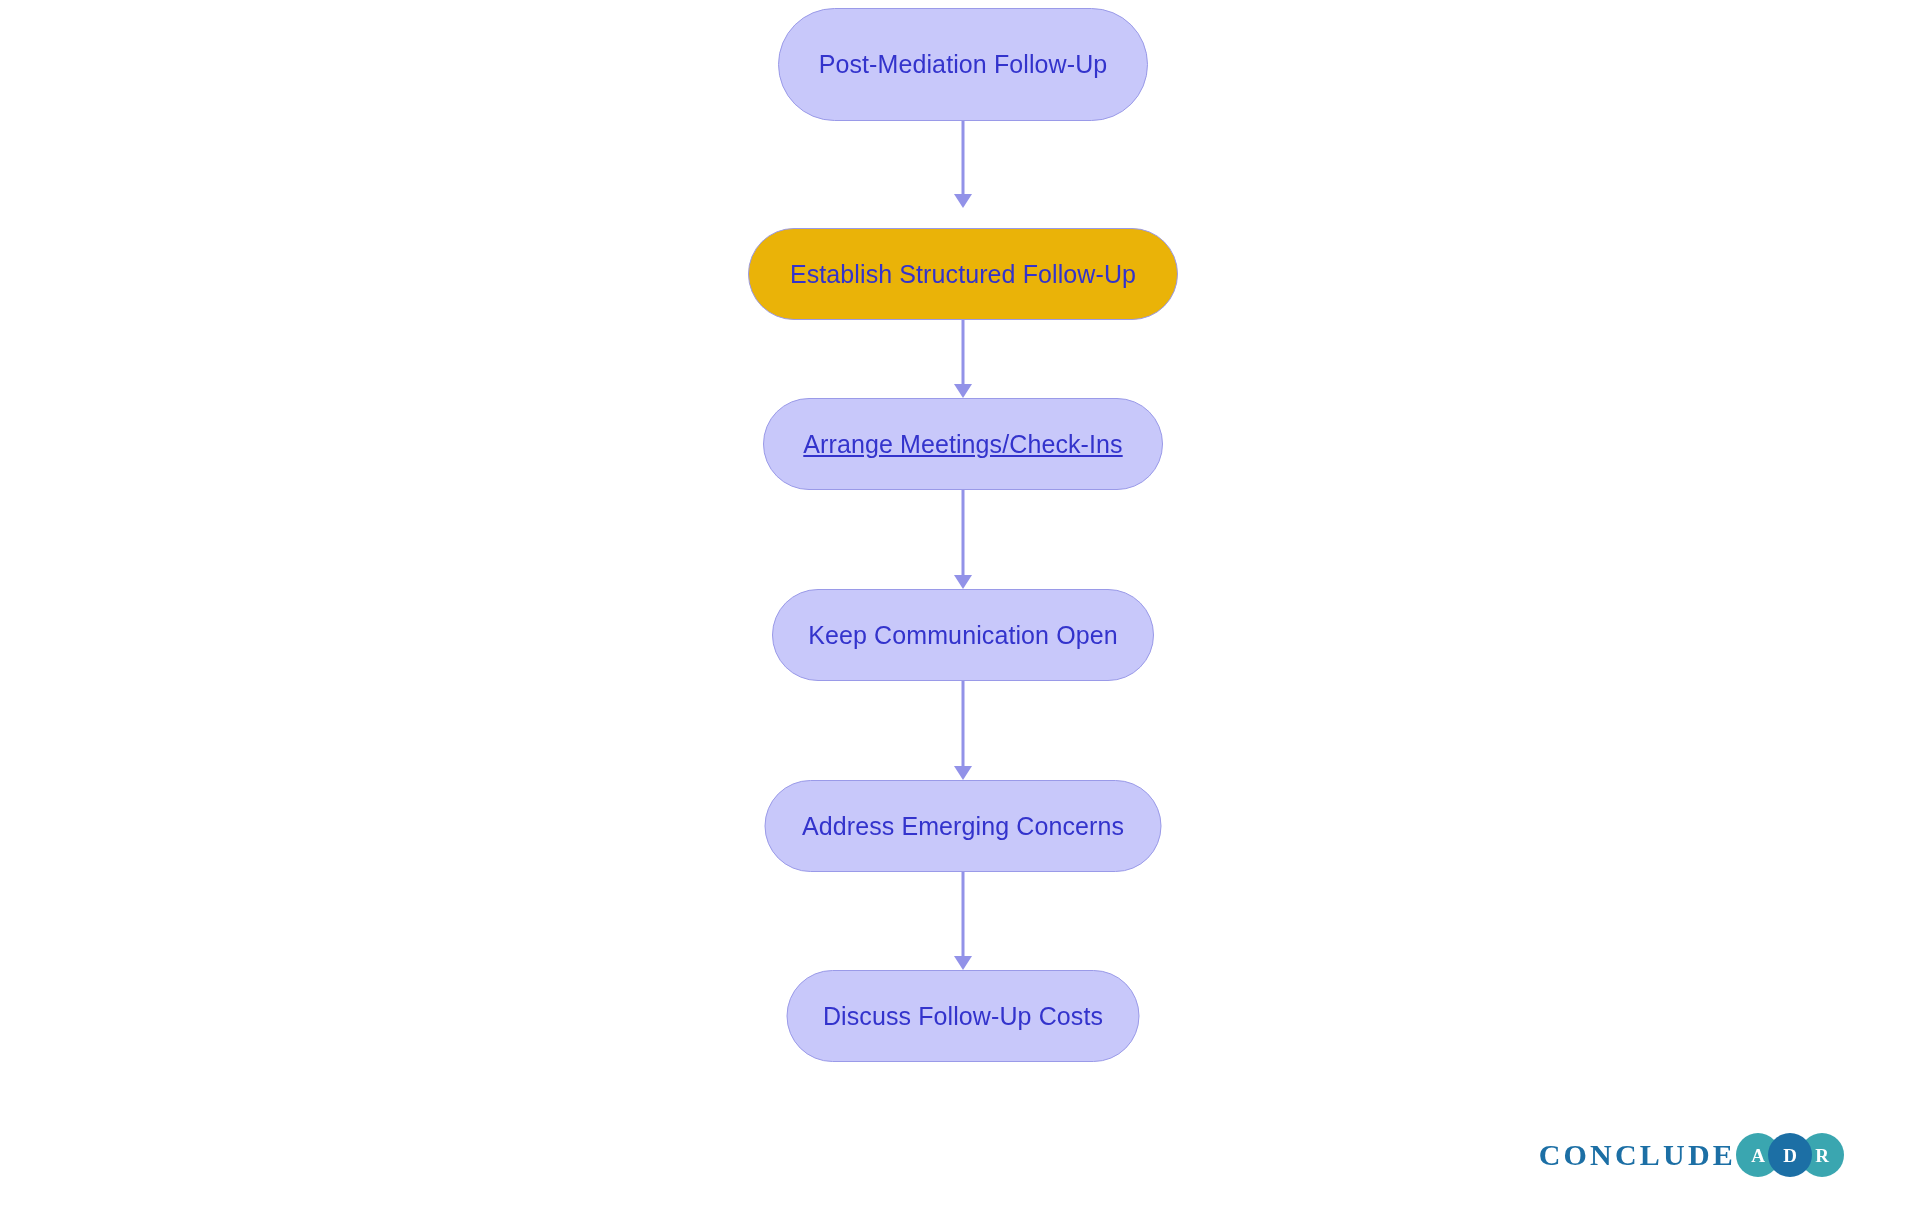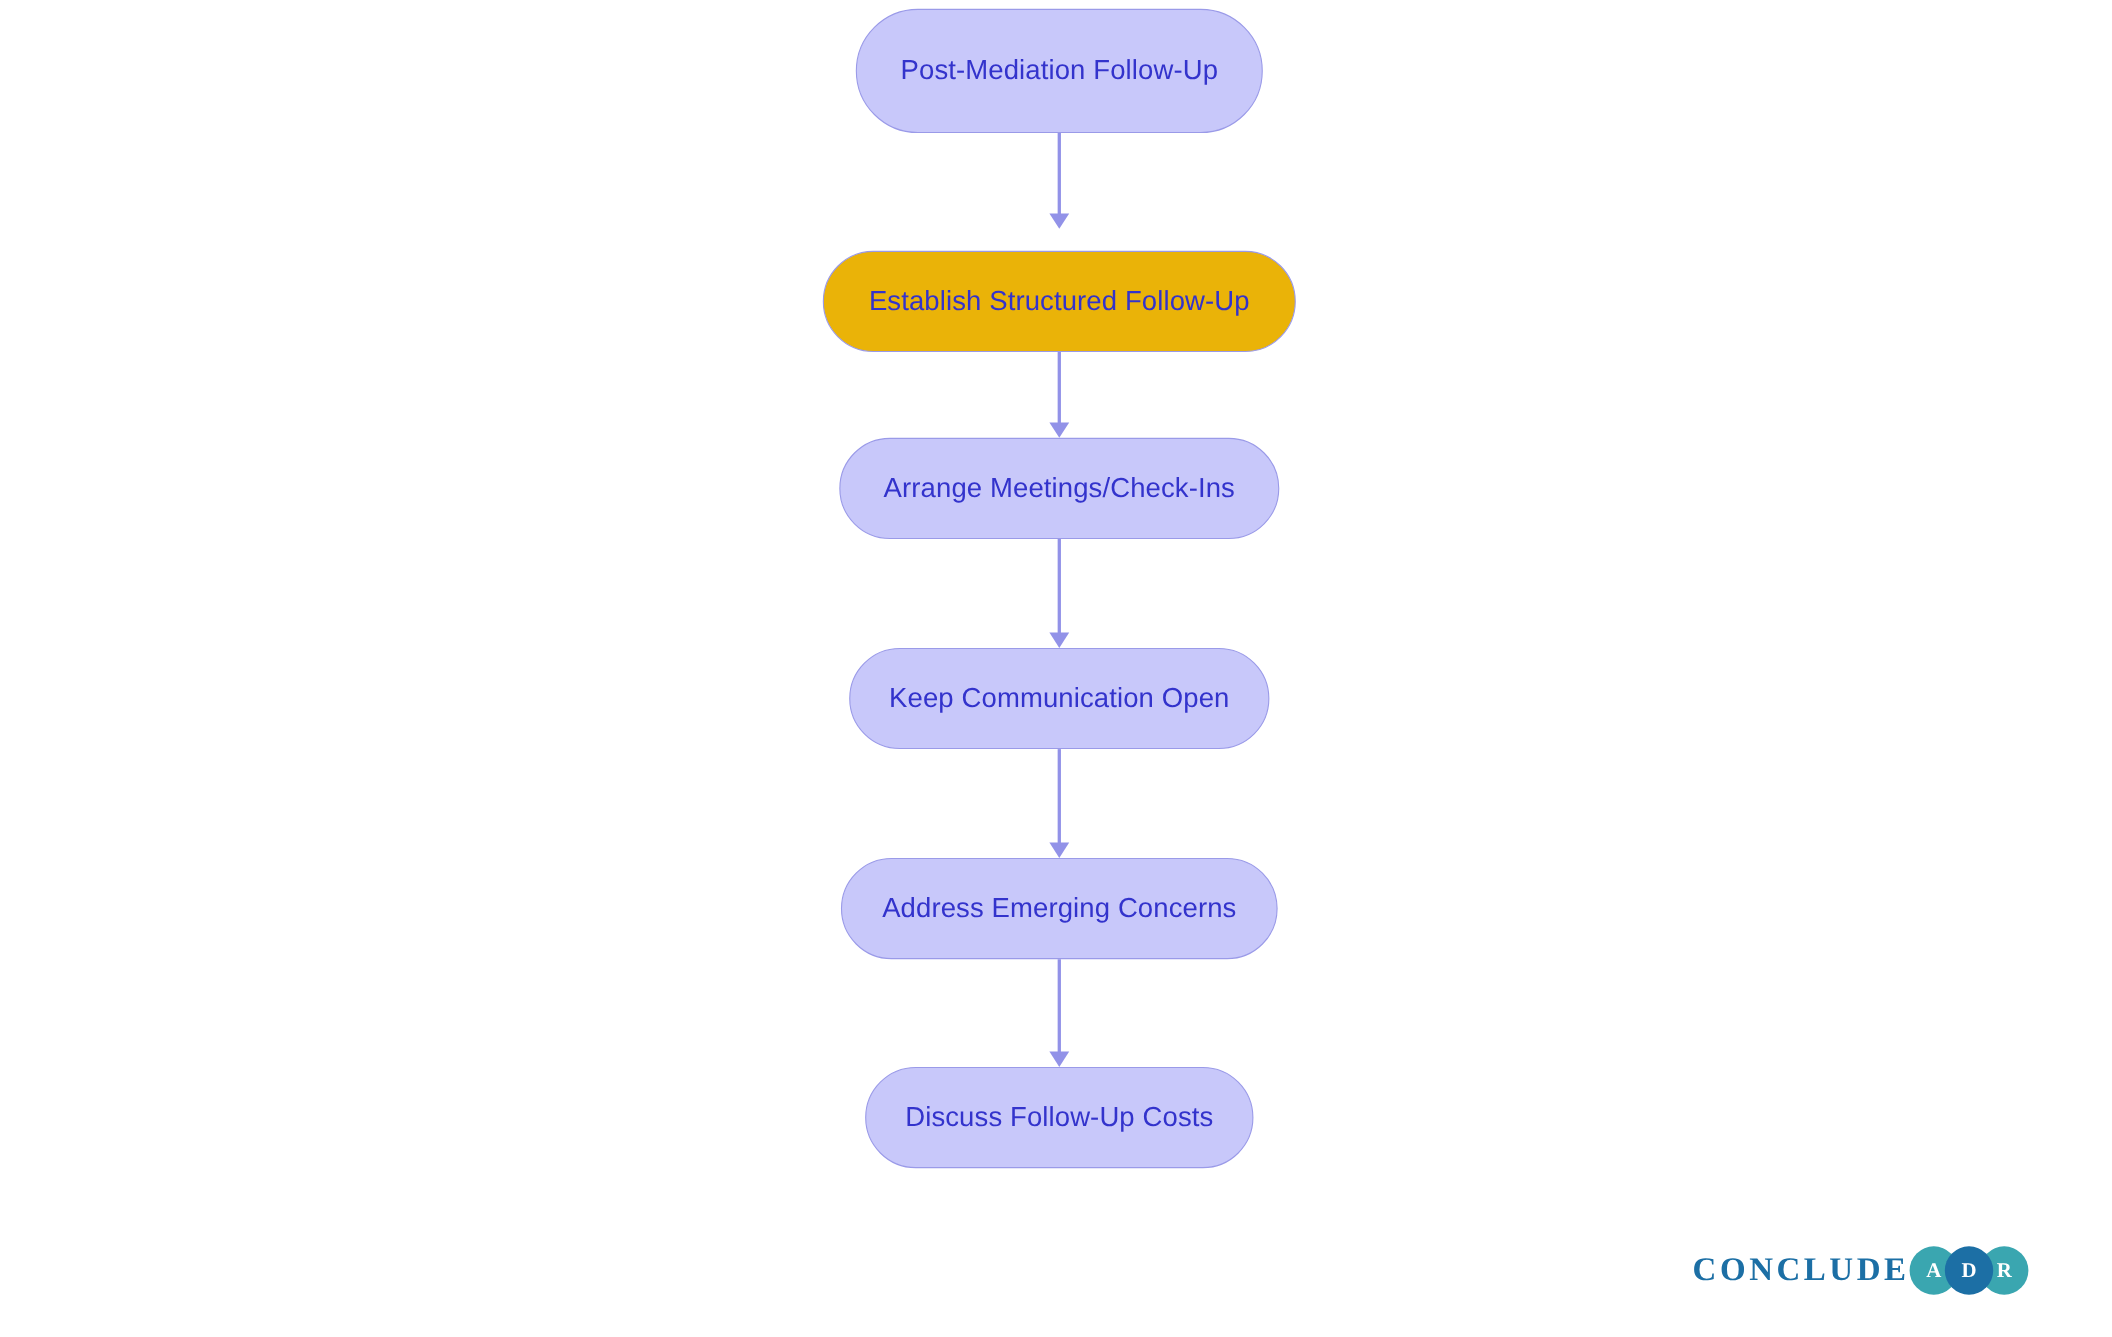--- a/index.html
+++ b/index.html
@@ -148,21 +148,21 @@
         <div class="edge-line" style="height: 85px; background: rgb(146, 146, 232);"></div>
         <div class="edge-head" style="border-top-color: rgb(146, 146, 232);"></div>
       </div>
       <div class="node" style="left: 963px; top: 7.5px; width: 370px; height: 113px; background: rgb(200, 200, 250); border-color: rgb(154, 154, 232);">
         <div class="node-label" style="color: rgb(51, 51, 204);">Post-Mediation Follow-Up</div>
       </div>
       <div class="node" style="left: 963px; top: 208px; width: 430px; height: 92px; background: #eab308; border-color: rgb(154, 154, 232); margin-top: 20px;">
         <div class="node-label" style="color: rgb(51, 51, 204);">Establish Structured Follow-Up</div>
       </div>
       <div class="node" style="left: 963px; top: 398px; width: 400px; height: 92px; background: rgb(200, 200, 250); border-color: rgb(154, 154, 232);">
-        <div class="node-label" style="color: rgb(51, 51, 204);">Arrange Meetings/Check-Ins</div>
+        <div class="node-label" style="color: rgb(51, 51, 204); text-decoration: underline;">Arrange Meetings/Check-Ins</div>
       </div>
       <div class="node" style="left: 963px; top: 589px; width: 382px; height: 92px; background: rgb(200, 200, 250); border-color: rgb(154, 154, 232);">
         <div class="node-label" style="color: rgb(51, 51, 204);">Keep Communication Open</div>
       </div>
       <div class="node" style="left: 963px; top: 970px; width: 353px; height: 92px; background: rgb(200, 200, 250); border-color: rgb(154, 154, 232);">
         <div class="node-label" style="color: rgb(51, 51, 204);">Discuss Follow-Up Costs</div>
       </div>
       <div class="node" style="left: 963px; top: 780px; width: 397px; height: 92px; background: rgb(200, 200, 250); border-color: rgb(154, 154, 232);">
         <div class="node-label" style="color: rgb(51, 51, 204);">Address Emerging Concerns</div>
       </div>

